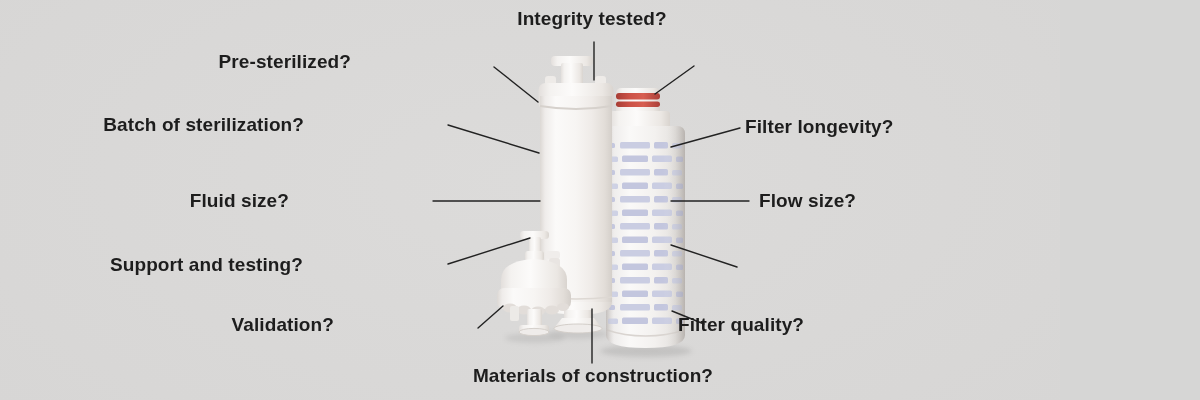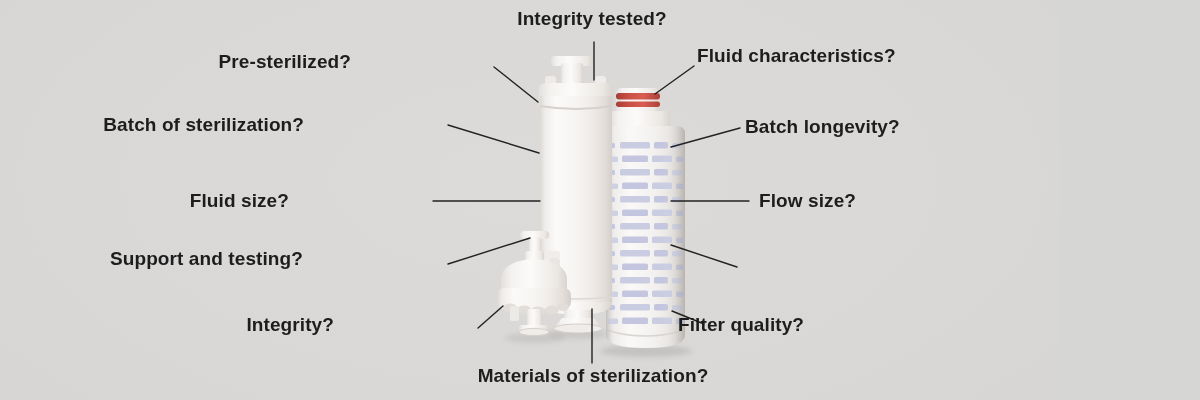--- a/index.html
+++ b/index.html
@@ -142,23 +142,22 @@
       <line x1="448" y1="264" x2="530" y2="238"></line>
       <line x1="671" y1="245" x2="737" y2="267"></line>
       <line x1="478" y1="328" x2="503" y2="306"></line>
       <line x1="704" y1="324" x2="672" y2="311"></line>
       <line x1="592" y1="309" x2="592" y2="363"></line>
     </g>
   </svg>
 
   <div class="label center" style="left:592px;top:8px;">Integrity tested?</div>
   <div class="label" style="right:709px;top:51px;">Pre-sterilized?</div>
-  <div class="label" style="left:697px;top:45px;">Fluid characteristics?</div>
   <div class="label" style="right:756px;top:114px;">Batch of sterilization?</div>
-  <div class="label" style="left:745px;top:116px;">Batch longevity?</div>
+  <div class="label" style="left:745px;top:116px;">Filter longevity?</div>
   <div class="label" style="right:771px;top:190px;">Fluid size?</div>
   <div class="label" style="left:759px;top:190px;">Flow size?</div>
-  <div class="label" style="right:757px;top:248px;">Support and testing?</div>
-  <div class="label" style="right:726px;top:314px;">Integrity?</div>
+  <div class="label" style="right:757px;top:254px;">Support and testing?</div>
+  <div class="label" style="right:726px;top:314px;">Validation?</div>
   <div class="label" style="left:678px;top:314px;">Filter quality?</div>
-  <div class="label center" style="left:593px;top:365px;">Materials of sterilization?</div>
+  <div class="label center" style="left:593px;top:365px;">Materials of construction?</div>
 
 </div>
 
 </body></html>

